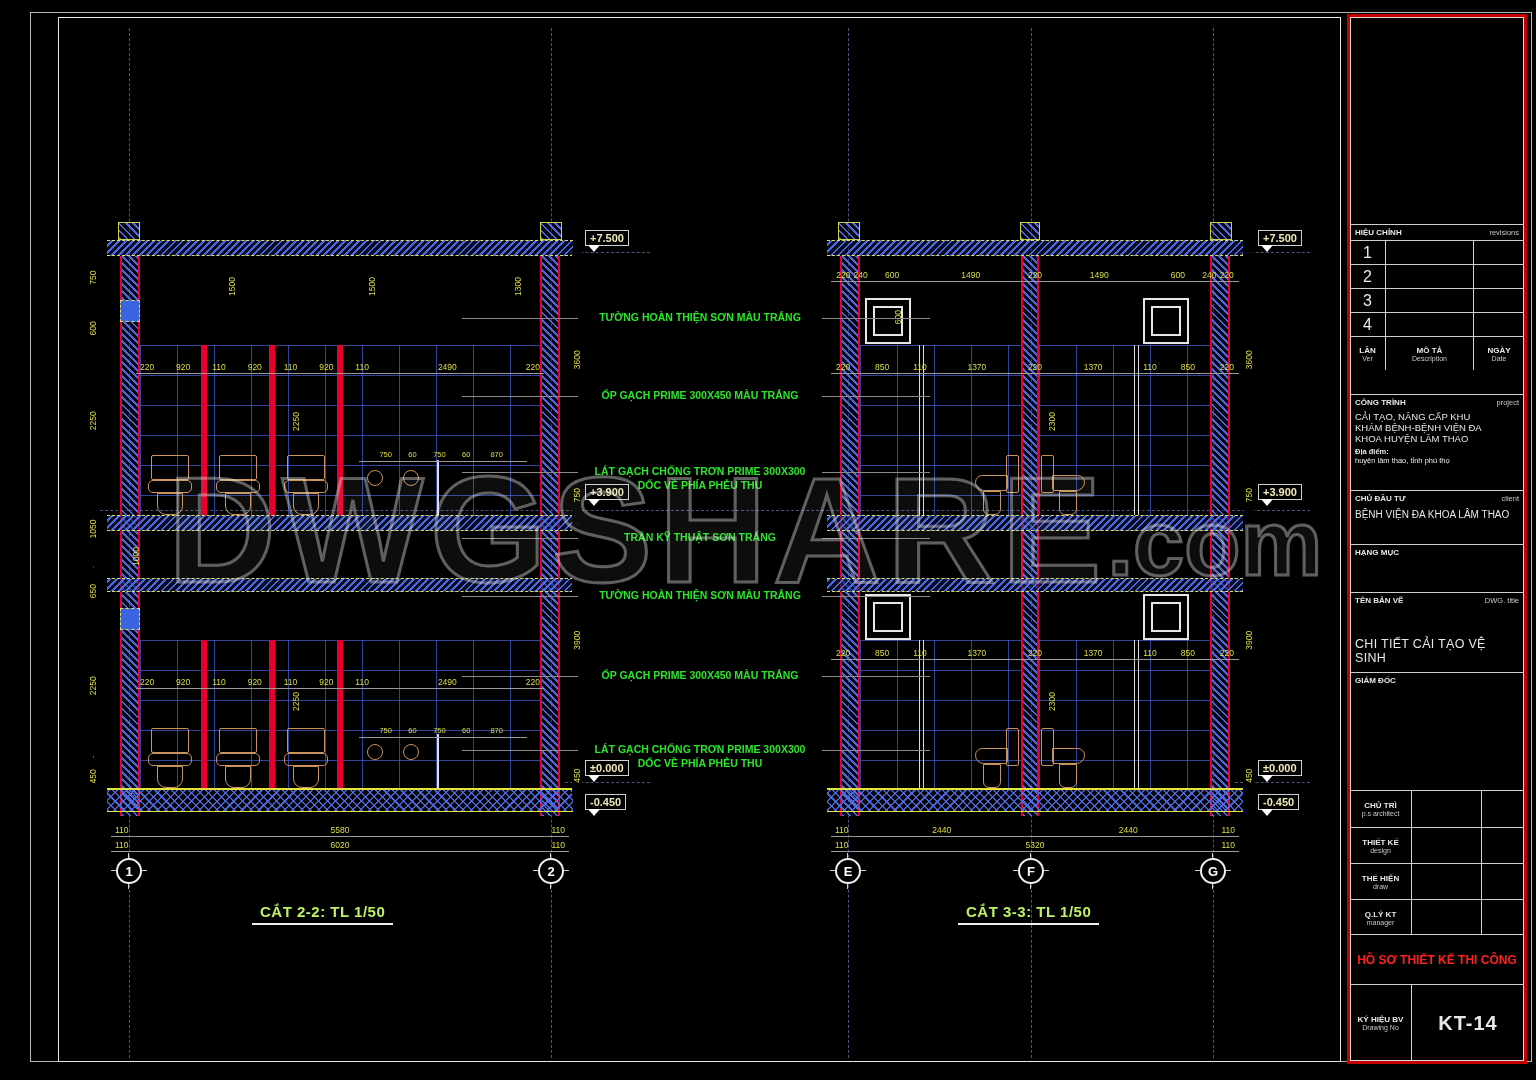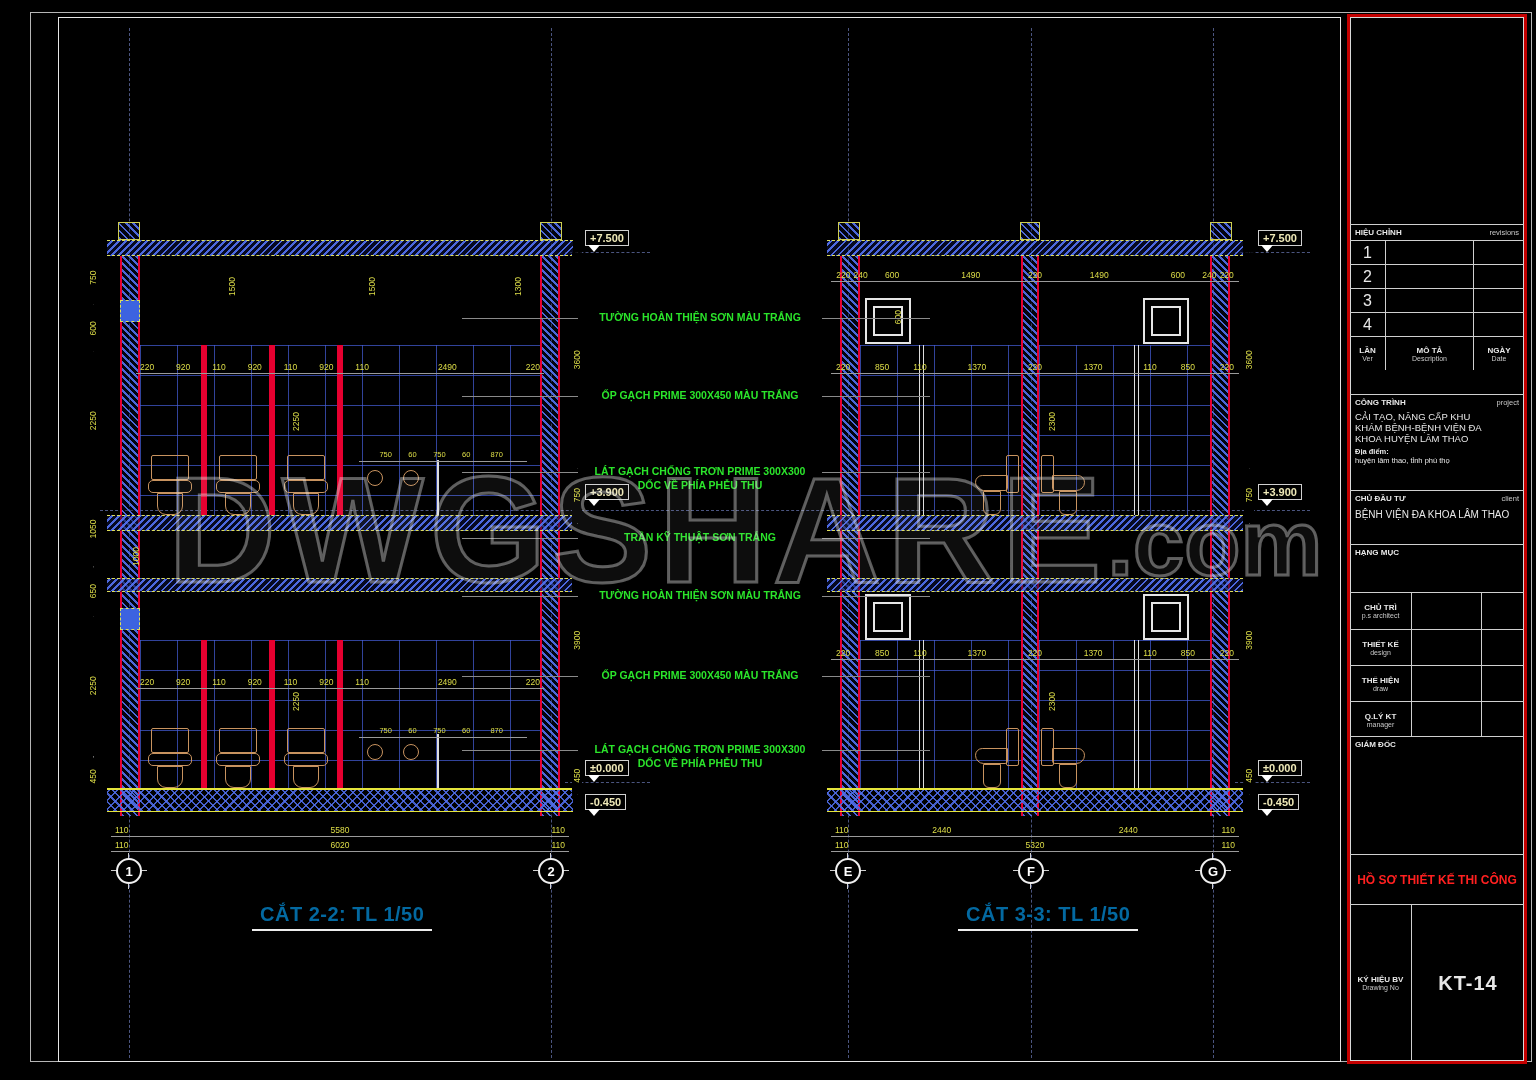--- a/index.html
+++ b/index.html
@@ -31,21 +31,21 @@
 .ann span{display:block}
 .ann::before{content:"";position:absolute;right:100%;top:8px;width:116px;border-top:1px solid #8a8a8a}
 .ann::after{content:"";position:absolute;left:100%;top:8px;width:108px;border-top:1px solid #8a8a8a}
 .elev{position:absolute;z-index:25}
 .elev span{display:inline-block;border:1px solid #d0d0d0;background:#000;color:#efe9b8;font-weight:bold;font-size:11px;line-height:14px;padding:0 4px}
 .elev .tri{position:absolute;left:3px;top:17px;width:0;height:0;border:6px solid transparent;border-top:7px solid #fff}
 .bubwrap{position:absolute;width:36px;height:36px;z-index:25}
 .bubwrap::before{content:"";position:absolute;left:0;right:0;top:17px;border-top:1px solid #cfcfcf}
 .bubwrap::after{content:"";position:absolute;top:0;bottom:0;left:17px;border-left:1px solid #cfcfcf}
 .bub{position:absolute;left:5px;top:5px;width:26px;height:26px;border:2px solid #f0f0f0;border-radius:50%;background:#000;color:#fff;font-weight:bold;font-size:13px;display:flex;align-items:center;justify-content:center;z-index:1}
-.sectitle{position:absolute;color:#0369a1;font-weight:bold;font-size:20px;letter-spacing:.5px;border-bottom:2px solid #ededed;padding:0 8px 3px;z-index:20}
+.sectitle{position:absolute;color:#bef264;font-weight:bold;font-size:15px;letter-spacing:.5px;border-bottom:2px solid #ededed;padding:0 8px 3px;z-index:20}
 .wc{position:absolute;width:44px;height:60px;z-index:12}
 .wc i,.wcs i{position:absolute;border:1.5px solid #c8935f;display:block}
 .wc .tk{left:3px;right:3px;top:0;height:25px;border-radius:2px}
 .wc .st{left:0;right:0;top:25px;height:13px;border-radius:5px}
 .wc .bs{left:9px;right:9px;top:38px;bottom:0;border-radius:0 0 9px 9px}
 .wcs{position:absolute;width:46px;height:60px;z-index:12}
 .wcs .tk{left:0;top:0;width:13px;height:38px;border-radius:2px}
 .wcs .bw{left:11px;top:20px;width:33px;height:16px;border-radius:0 10px 12px 4px}
 .wcs .pd{left:18px;top:36px;width:18px;height:24px;border-radius:0 0 6px 6px}
 .wcs.flip{transform:scaleX(-1)}
@@ -464,68 +464,75 @@
       </div>
     <div class="val" style="font-size:10px;margin-top:6px">BỆNH VIỆN ĐA KHOA LÂM THAO</div>
   </div>
 
   <div class="sec" style="height:48px">
     <div class="lblrow">
         <span>HẠNG MỤC</span>
       </div>
   </div>
 
-
-  <div class="sec" style="height:144px;padding:0">
-    <div class="sigrow">
-      <div class="c1 tcell two">
-          <span>
-            <span class="vi">CHỦ TRÌ</span>
-            <span class="en">p.s architect</span>
-          </span>
-        </div>
-      <div class="c2"></div>
-        <div class="c3"></div>
-    </div>
-    <div class="sigrow">
-      <div class="c1 tcell two">
-          <span>
-            <span class="vi">THIẾT KẾ</span>
-            <span class="en">design</span>
-          </span>
-        </div>
-      <div class="c2"></div>
-        <div class="c3"></div>
-    </div>
-    <div class="sigrow">
-      <div class="c1 tcell two">
-          <span>
-            <span class="vi">THỂ HIỆN</span>
-            <span class="en">draw</span>
-          </span>
-        </div>
-      <div class="c2"></div>
-        <div class="c3"></div>
-    </div>
-    <div class="sigrow">
-      <div class="c1 tcell two">
-          <span>
-            <span class="vi">Q.LÝ KT</span>
-            <span class="en">manager</span>
-          </span>
-        </div>
-      <div class="c2"></div>
-        <div class="c3"></div>
-    </div>
+  <div class="sec" style="height:80px">
+    <div class="lblrow">
+        <span>TÊN BẢN VẼ</span>
+        <span class="en">DWG. title</span>
+      </div>
+    <div class="val" style="font-size:12.5px;margin-top:32px;letter-spacing:.3px">CHI TIẾT CẢI TẠO VỆ SINH</div>
   </div>
 
   <div class="sec" style="height:118px">
     <div class="lblrow">
         <span>GIÁM ĐỐC</span>
       </div>
+  </div>
+
+  <div class="sec" style="height:144px;padding:0">
+    <div class="sigrow">
+      <div class="c1 tcell two">
+          <span>
+            <span class="vi">CHỦ TRÌ</span>
+            <span class="en">p.s architect</span>
+          </span>
+        </div>
+      <div class="c2"></div>
+        <div class="c3"></div>
+    </div>
+    <div class="sigrow">
+      <div class="c1 tcell two">
+          <span>
+            <span class="vi">THIẾT KẾ</span>
+            <span class="en">design</span>
+          </span>
+        </div>
+      <div class="c2"></div>
+        <div class="c3"></div>
+    </div>
+    <div class="sigrow">
+      <div class="c1 tcell two">
+          <span>
+            <span class="vi">THỂ HIỆN</span>
+            <span class="en">draw</span>
+          </span>
+        </div>
+      <div class="c2"></div>
+        <div class="c3"></div>
+    </div>
+    <div class="sigrow">
+      <div class="c1 tcell two">
+          <span>
+            <span class="vi">Q.LÝ KT</span>
+            <span class="en">manager</span>
+          </span>
+        </div>
+      <div class="c2"></div>
+        <div class="c3"></div>
+    </div>
   </div>
 
   <div class="sec tcell" style="height:50px">
     <span style="color:#ff2020;font-weight:bold;font-size:12px;text-align:center;width:100%">HỒ SƠ THIẾT KẾ THI CÔNG</span>
   </div>
 
 
   <div class="sec" style="height:46px;padding:0;display:flex;border-bottom:none;flex:1">
     <div class="tcell two" style="width:62px;border-right:1px solid #cfcfcf">
         <span>

